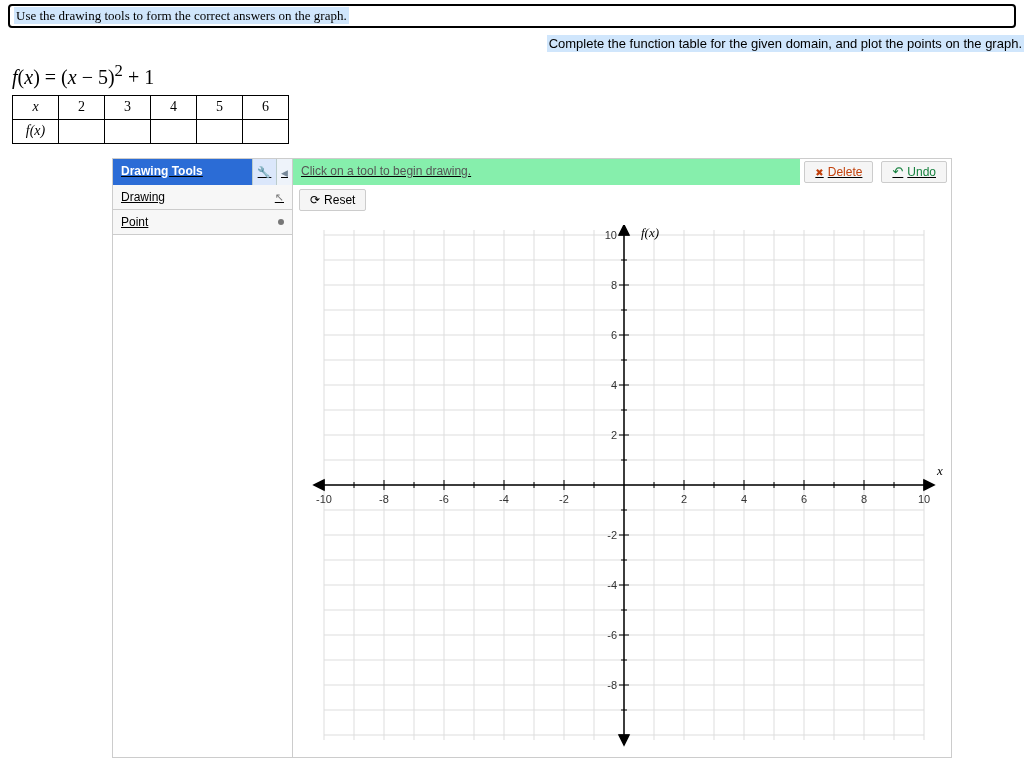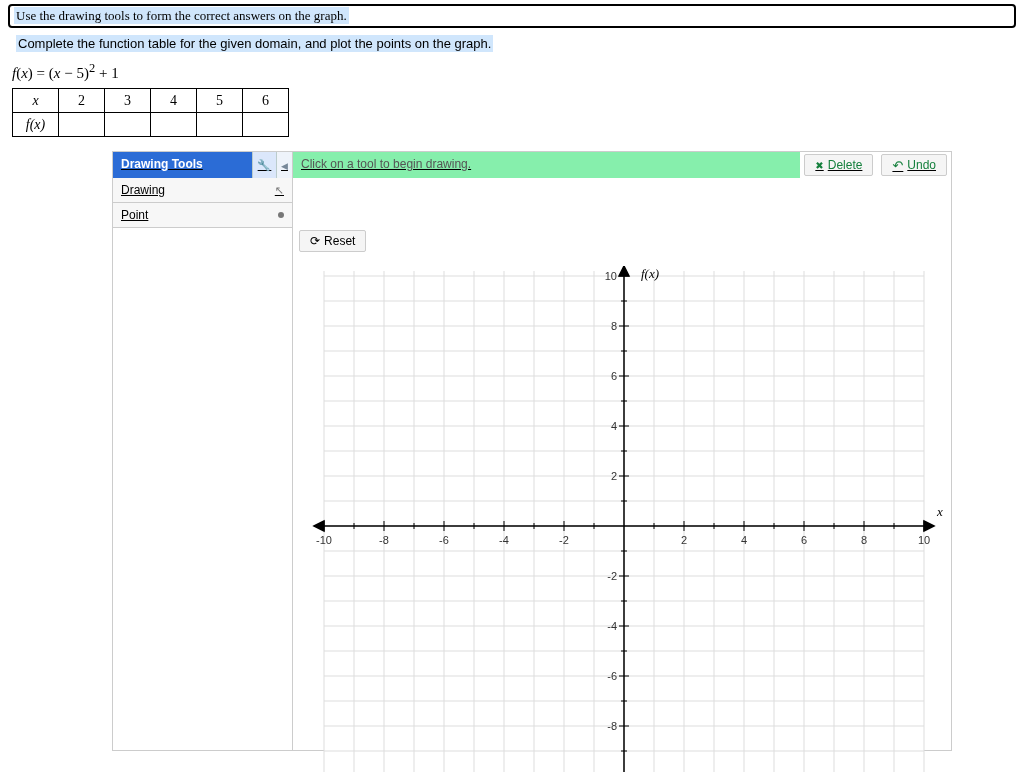--- a/index.html
+++ b/index.html
@@ -1,39 +1,39 @@
 <!DOCTYPE html>
 <html><head>
 <meta charset="utf-8">
 <style>
   * { box-sizing: border-box; margin: 0; padding: 0; }
   body { font-family: Arial, sans-serif; font-size: 13px; background: #fff; color: #000; }
   .page { width: 1024px; height: 772px; position: relative; }
   .instruction-box { border: 2px solid #000; border-radius: 4px; margin: 4px 8px 8px 8px; padding: 2px 4px; font-family: Liberation Serif, serif; }
   .instr1 { background: #d0e6fc; display: inline; padding: 1px 2px; font-size: 13px; }
   .instr2 { background: #d0e6fc; display: inline; padding: 1px 2px; font-size: 13px; margin-left: 8px; }
-  .instr2-wrap { margin-top: 6px; margin-left: 8px; }
-  .formula { font-family: "Times New Roman", serif; font-style: italic; font-size: 15px; margin: 10px 0 6px 12px; }
+  .instr2-wrap { margin-top: 6px; margin-left: 8px; text-align: right; }
+  .formula { font-family: "Times New Roman", serif; font-style: italic; font-size: 20px; margin: 10px 0 6px 12px; }
   .formula .nrm { font-style: normal; }
   .ftable { border-collapse: collapse; margin-left: 12px; }
   .ftable td { border: 1px solid #000; width: 46px; height: 24px; text-align: center; font-family: "Times New Roman", serif; font-size: 14px; }
   .ftable td.hdr { font-style: italic; }
   .tool-area { margin: 14px 0 0 112px; border: 1px solid #ccc; width: 840px; height: 600px; background: #fff; text-decoration: underline; }
   .toolbar { display: flex; align-items: stretch; height: 26px; font-size: 12px; }
   .toolbar .dt { background: #2b6cd6; color: #fff; font-weight: bold; width: 140px; padding: 5px 8px; border-right: 1px solid #bcc; }
   .toolbar .wrench { width: 24px; background: #dbe7fb; display:flex; align-items:center; justify-content:center; border-right:1px solid #bcc; color:#fff; }
   .toolbar .collapse { width: 16px; background: #eef3fa; display:flex; align-items:center; justify-content:center; color:#6a8; border-right:1px solid #ccc; }
   .toolbar .hint { flex: 1; padding: 5px 8px; color: #555; background: #86efac; }
   .toolbar .btn { padding: 4px 10px; background: #f5f5f5; border: 1px solid #ccc; border-radius: 2px; margin: 2px 4px; display: flex; align-items: center; gap: 4px; font-size: 12px; color: #15803d; }
-  .toolbar .btn.disabled { color: #15803d; }
+  .toolbar .btn.disabled { color: #c2410c; }
   .work { display: flex; height: calc(100% - 26px); }
   .tools-list { width: 180px; border-right: 1px solid #ccc; }
   .tools-list .row { border-bottom: 1px solid #ccc; padding: 5px 8px; font-size: 12px; display:flex; justify-content:space-between; align-items:center; background:#f7f7f7; }
   .tools-list .below { flex:1; background:#fff; }
-  .canvas-wrap { flex: 1; position: relative; background: #fff; margin-top: 48px; }
+  .canvas-wrap { flex: 1; position: relative; background: #fff; }
   .reset-btn { position: absolute; top: 4px; left: 6px; padding: 3px 10px; background: #f5f5f5; border: 1px solid #ccc; border-radius: 2px; font-size: 12px; display:flex; align-items:center; gap:4px; }
   .graph { position: absolute; left: 6px; top: 40px; }
   .axis-lbl { font-style: italic; font-family: "Times New Roman", serif; font-size: 13px; fill:#000; }
   .tick-lbl { font-size: 11px; fill:#333; }
   .icon-x::before { content: "✖"; font-size: 10px; }
   .icon-undo::before { content: "↶"; font-size: 13px; }
   .icon-reset::before { content: "⟳"; font-size: 12px; }
   .icon-cursor::before { content: "↖"; font-size: 11px; color:#777; }
   .icon-dot { width:6px; height:6px; border-radius:50%; background:#777; display:inline-block; }
   .icon-wrench::before { content: "🔧"; font-size: 11px; }

